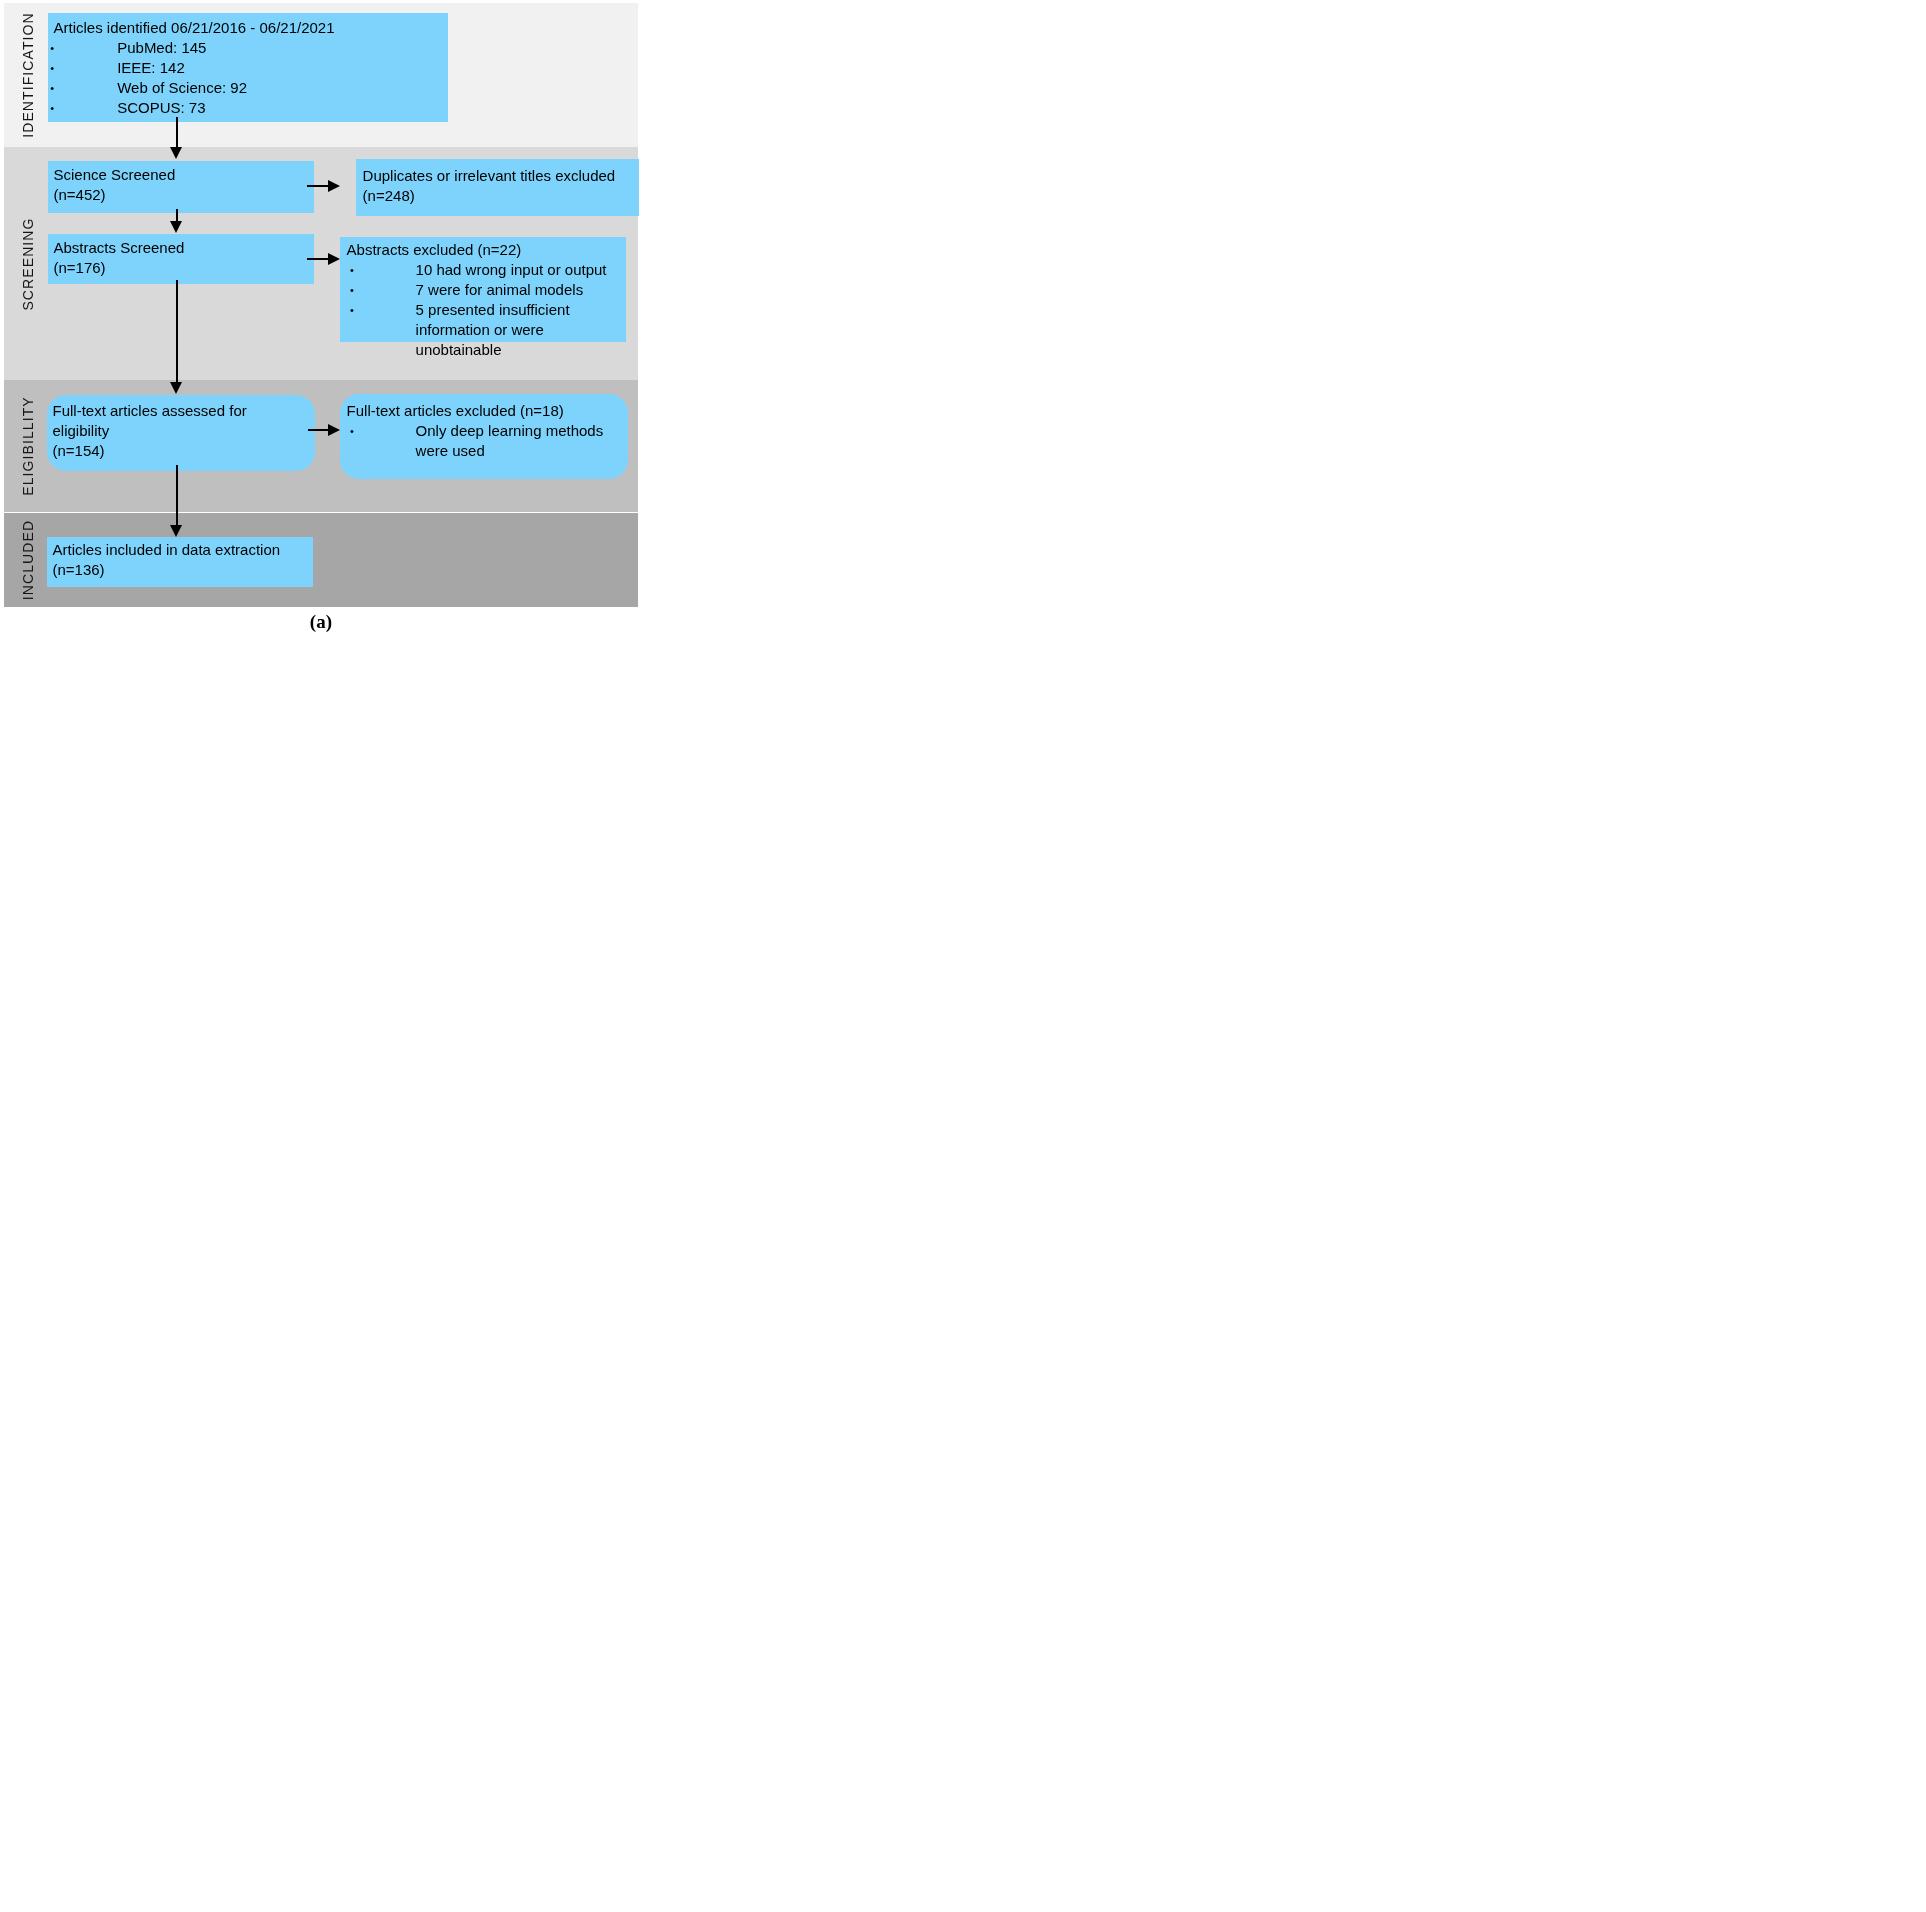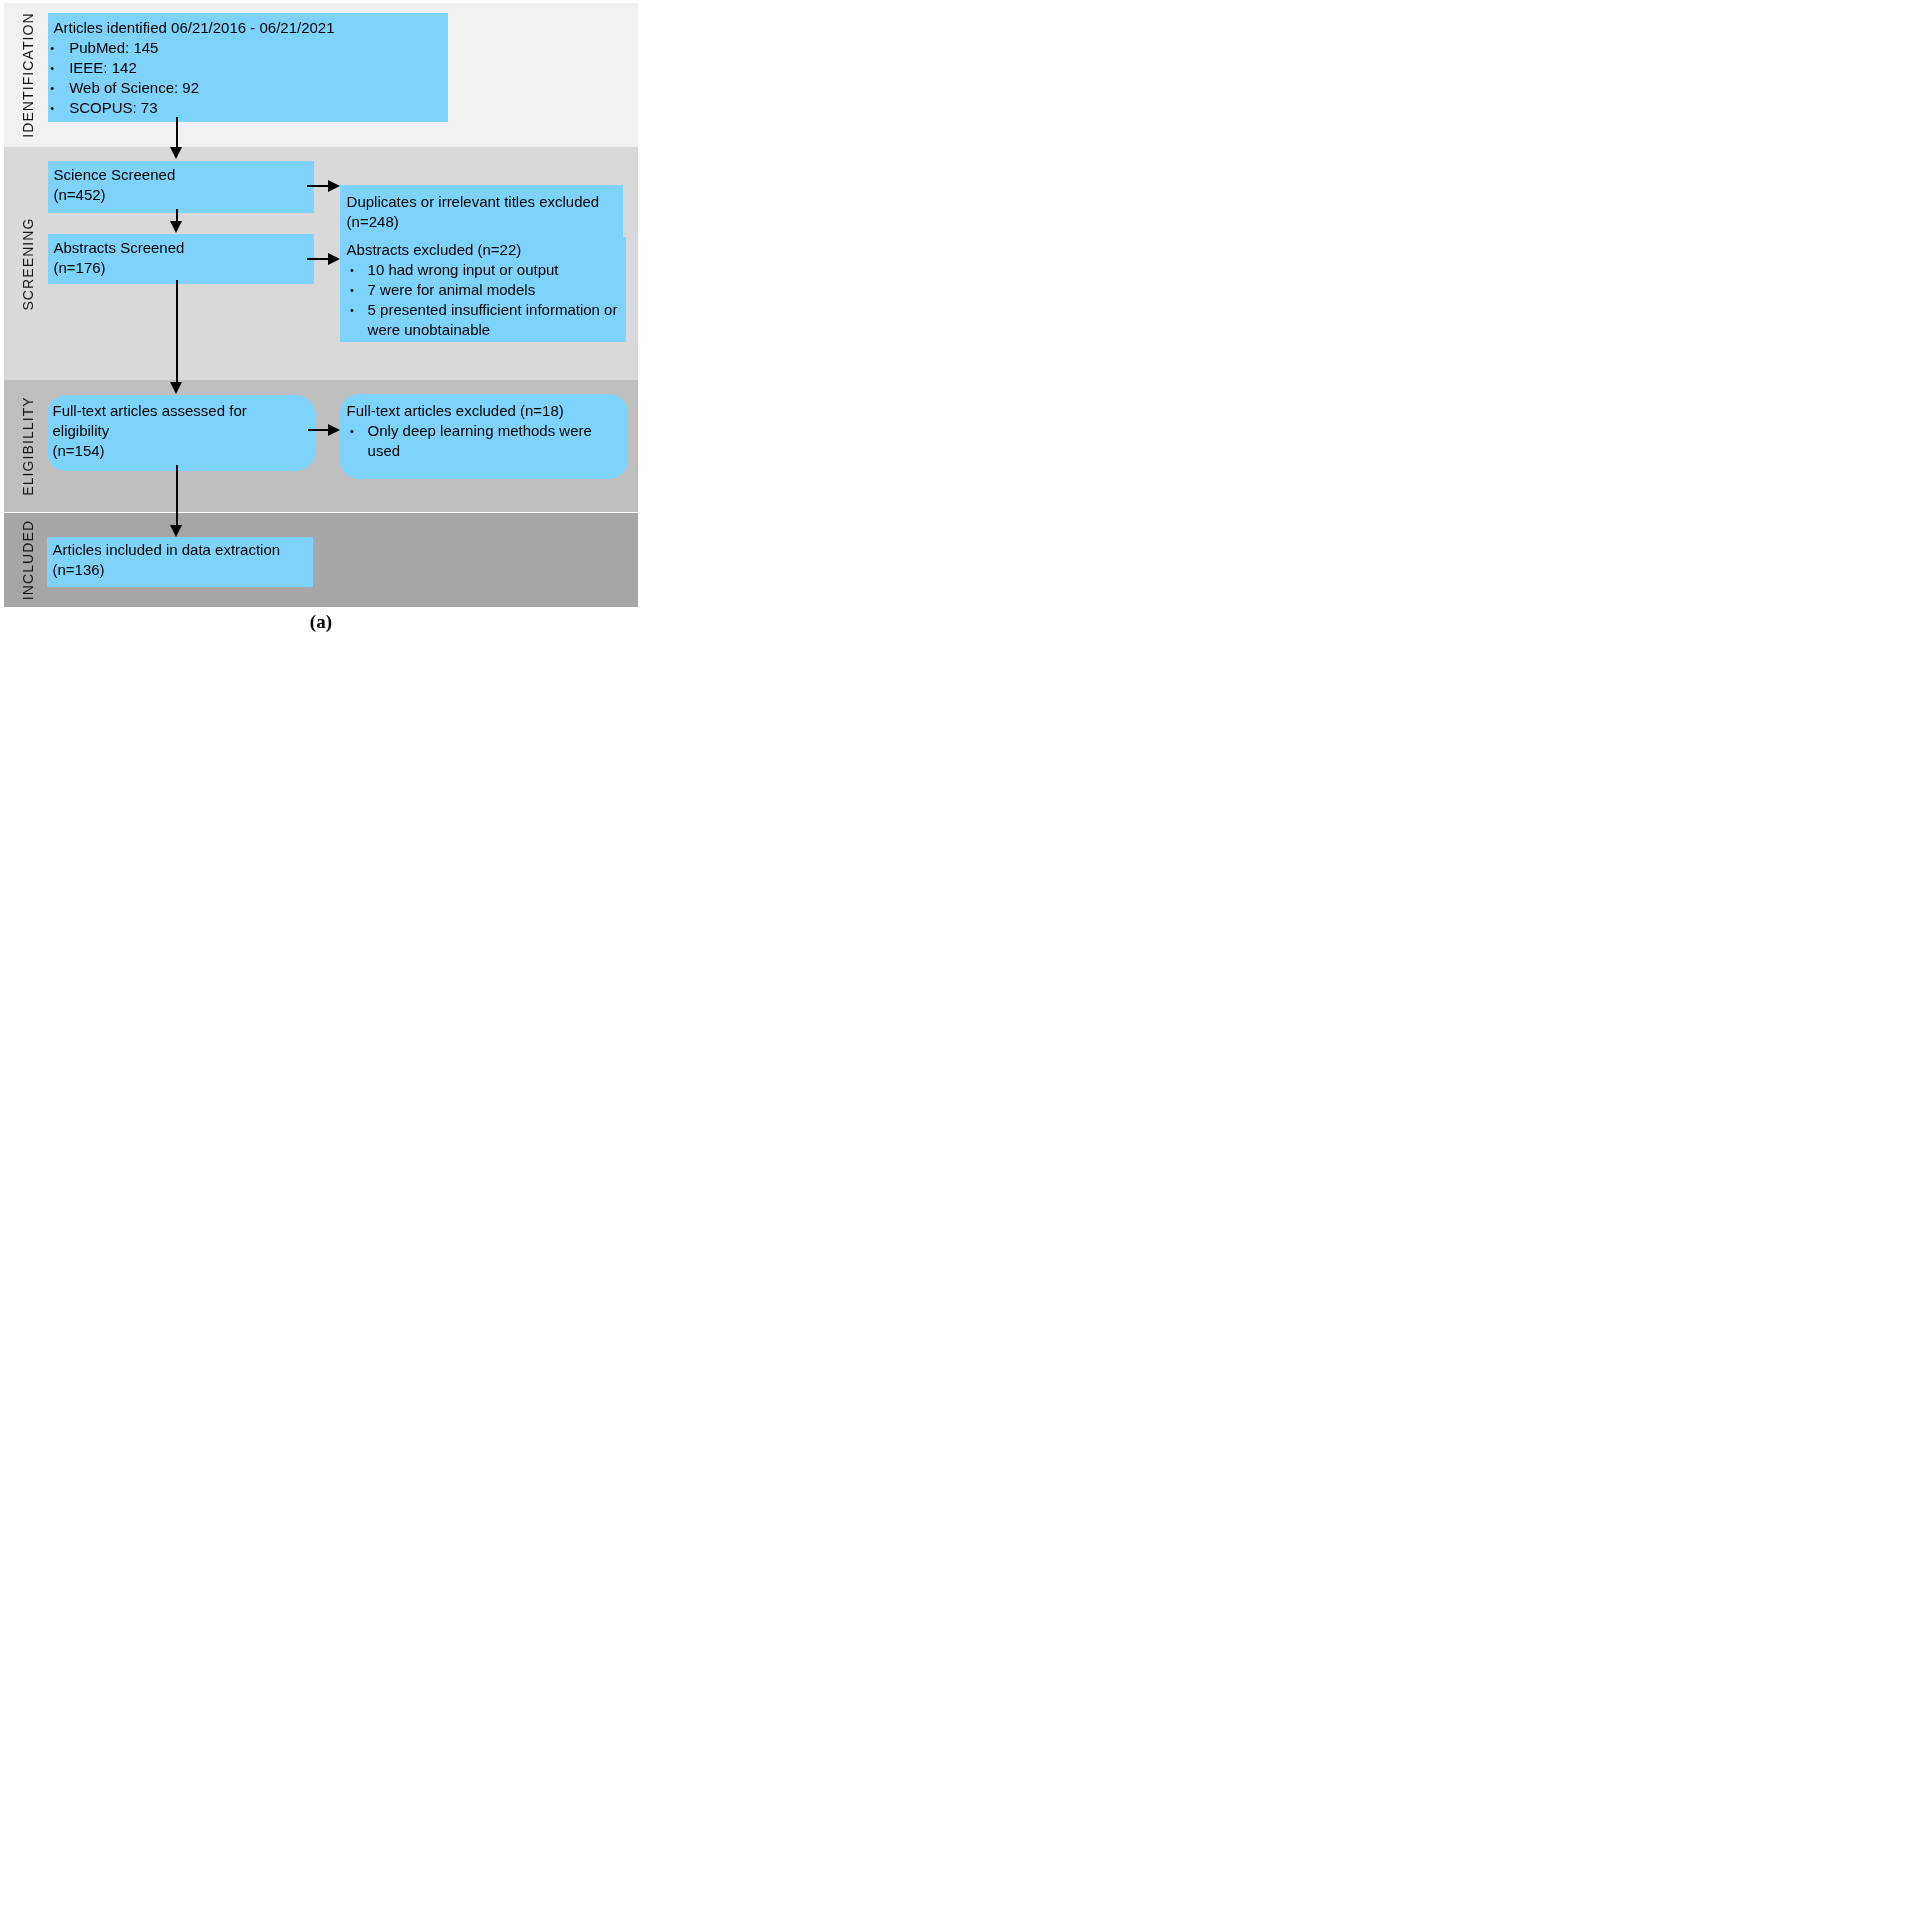--- a/index.html
+++ b/index.html
@@ -12,21 +12,21 @@
   .band-label {
     position:absolute; left:24px; top:50%;
     transform:translate(-50%,-50%) rotate(-90deg);
     white-space:nowrap; font-size:14px; font-weight:500;
     letter-spacing:1.1px; color:#161616;
   }
   .fbox { position:absolute; background:#7dd3fc; font-size:15px; line-height:20px; }
   .fbox .title-line { padding-left:5.5px; }
   .bullet-row { display:flex; align-items:flex-start; }
   .bullet-row .bullet { flex:0 0 19px; text-align:left; font-size:11px; line-height:20px; padding-left:2.2px; }
-  .bullet-row .btext { flex:1 1 auto; }
+  .bullet-row .btext { flex:1 1 auto;margin-left:48px; }
   .right .bullet-row { padding-left:1.1px; }
   .right .bullet-row .bullet { flex:0 0 17.7px; }
   .vline { position:absolute; width:1.7px; background:#000; }
   .vhead { position:absolute; width:0; height:0;
     border-left:6px solid transparent; border-right:6px solid transparent;
     border-top:12.7px solid #000; }
   .hline { position:absolute; height:1.7px; background:#000; }
   .hhead { position:absolute; width:0; height:0;
     border-top:6px solid transparent; border-bottom:6px solid transparent;
     border-left:12.7px solid #000; }
@@ -71,21 +71,21 @@
       <span class="bullet">•</span>
       <span class="btext">SCOPUS: 73</span>
     </div>
   </div>
 
   <div class="fbox" style="left:48px;top:161px;width:260px;height:48px;padding:4.4px 0 0 5.5px;">
     <div>Science Screened</div>
     <div>(n=452)</div>
   </div>
 
-  <div class="fbox right" style="left:340px;top:159px;width:276px;height:50px;padding:6.6px 0 0 6.6px;margin-top:26px;">
+  <div class="fbox right" style="left:356px;top:159px;width:276px;height:50px;padding:6.6px 0 0 6.6px;">
     <div>Duplicates or irrelevant titles excluded</div>
     <div>(n=248)</div>
   </div>
 
   <div class="fbox" style="left:48px;top:234px;width:260px;height:46px;padding:4.4px 0 0 5.5px;">
     <div>Abstracts Screened</div>
     <div>(n=176)</div>
   </div>
 
   <div class="fbox right" style="left:340px;top:237px;width:276px;height:102px;padding:3.3px 3.3px 0 6.6px;">

